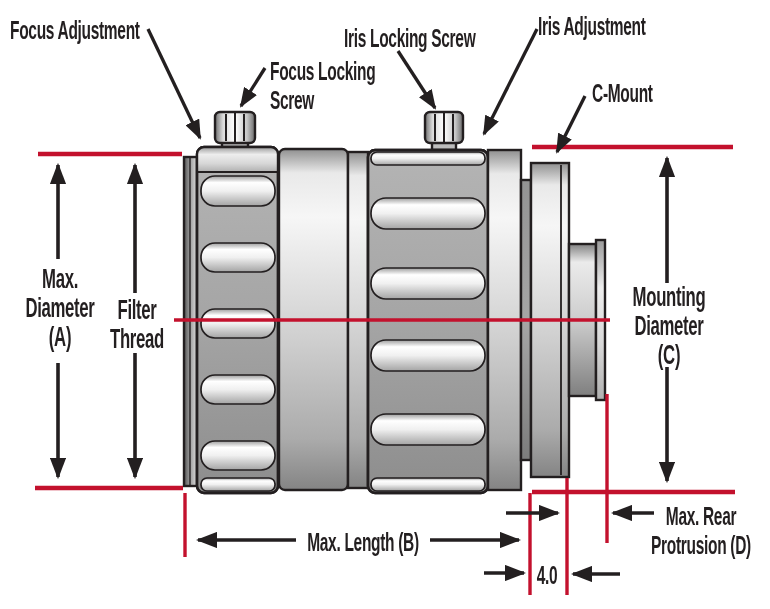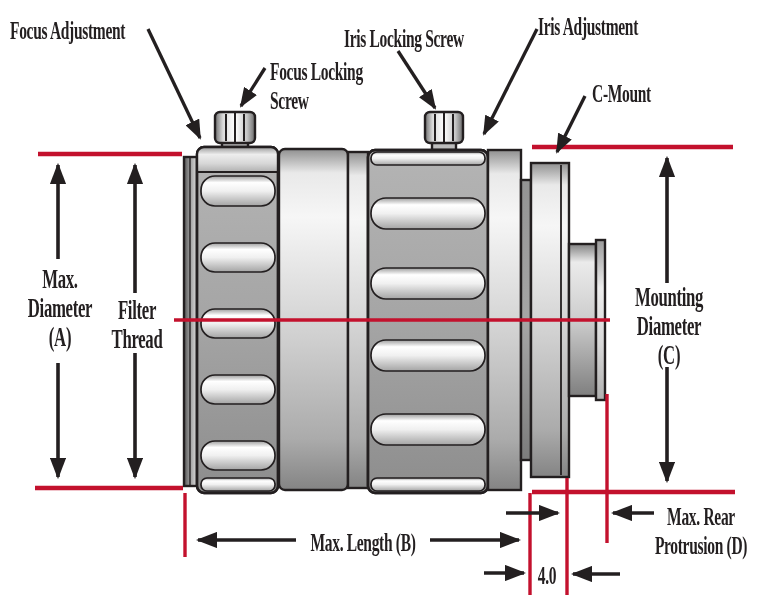--- a/index.html
+++ b/index.html
@@ -1,18 +1,18 @@
 <!DOCTYPE html>
 <html><head>
 <meta charset="utf-8">
 <style>
   html,body{margin:0;padding:0;background:#ffffff;}
   .stage{
     position:relative;width:770px;height:609px;background:#ffffff;overflow:hidden;
-    font-family:Liberation Serif, serif;
+    font-family:Liberation Sans, sans-serif;
   }
   .stage svg{position:absolute;left:0;top:0;}
   .lbl{
     position:absolute;
     color:#231f20;
     font-weight:700;
     font-size:25px;
     line-height:29px;
     letter-spacing:-0.5px;
     white-space:pre-line;

